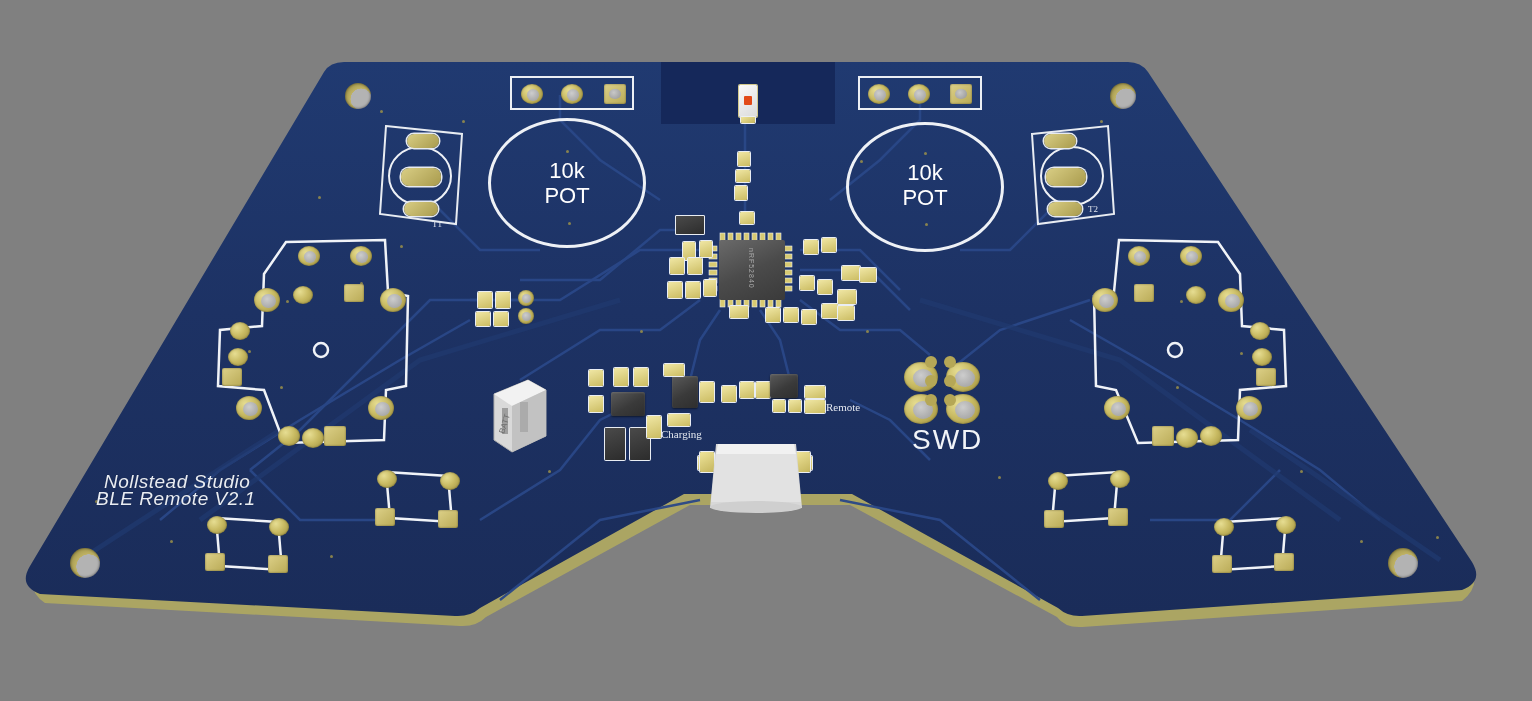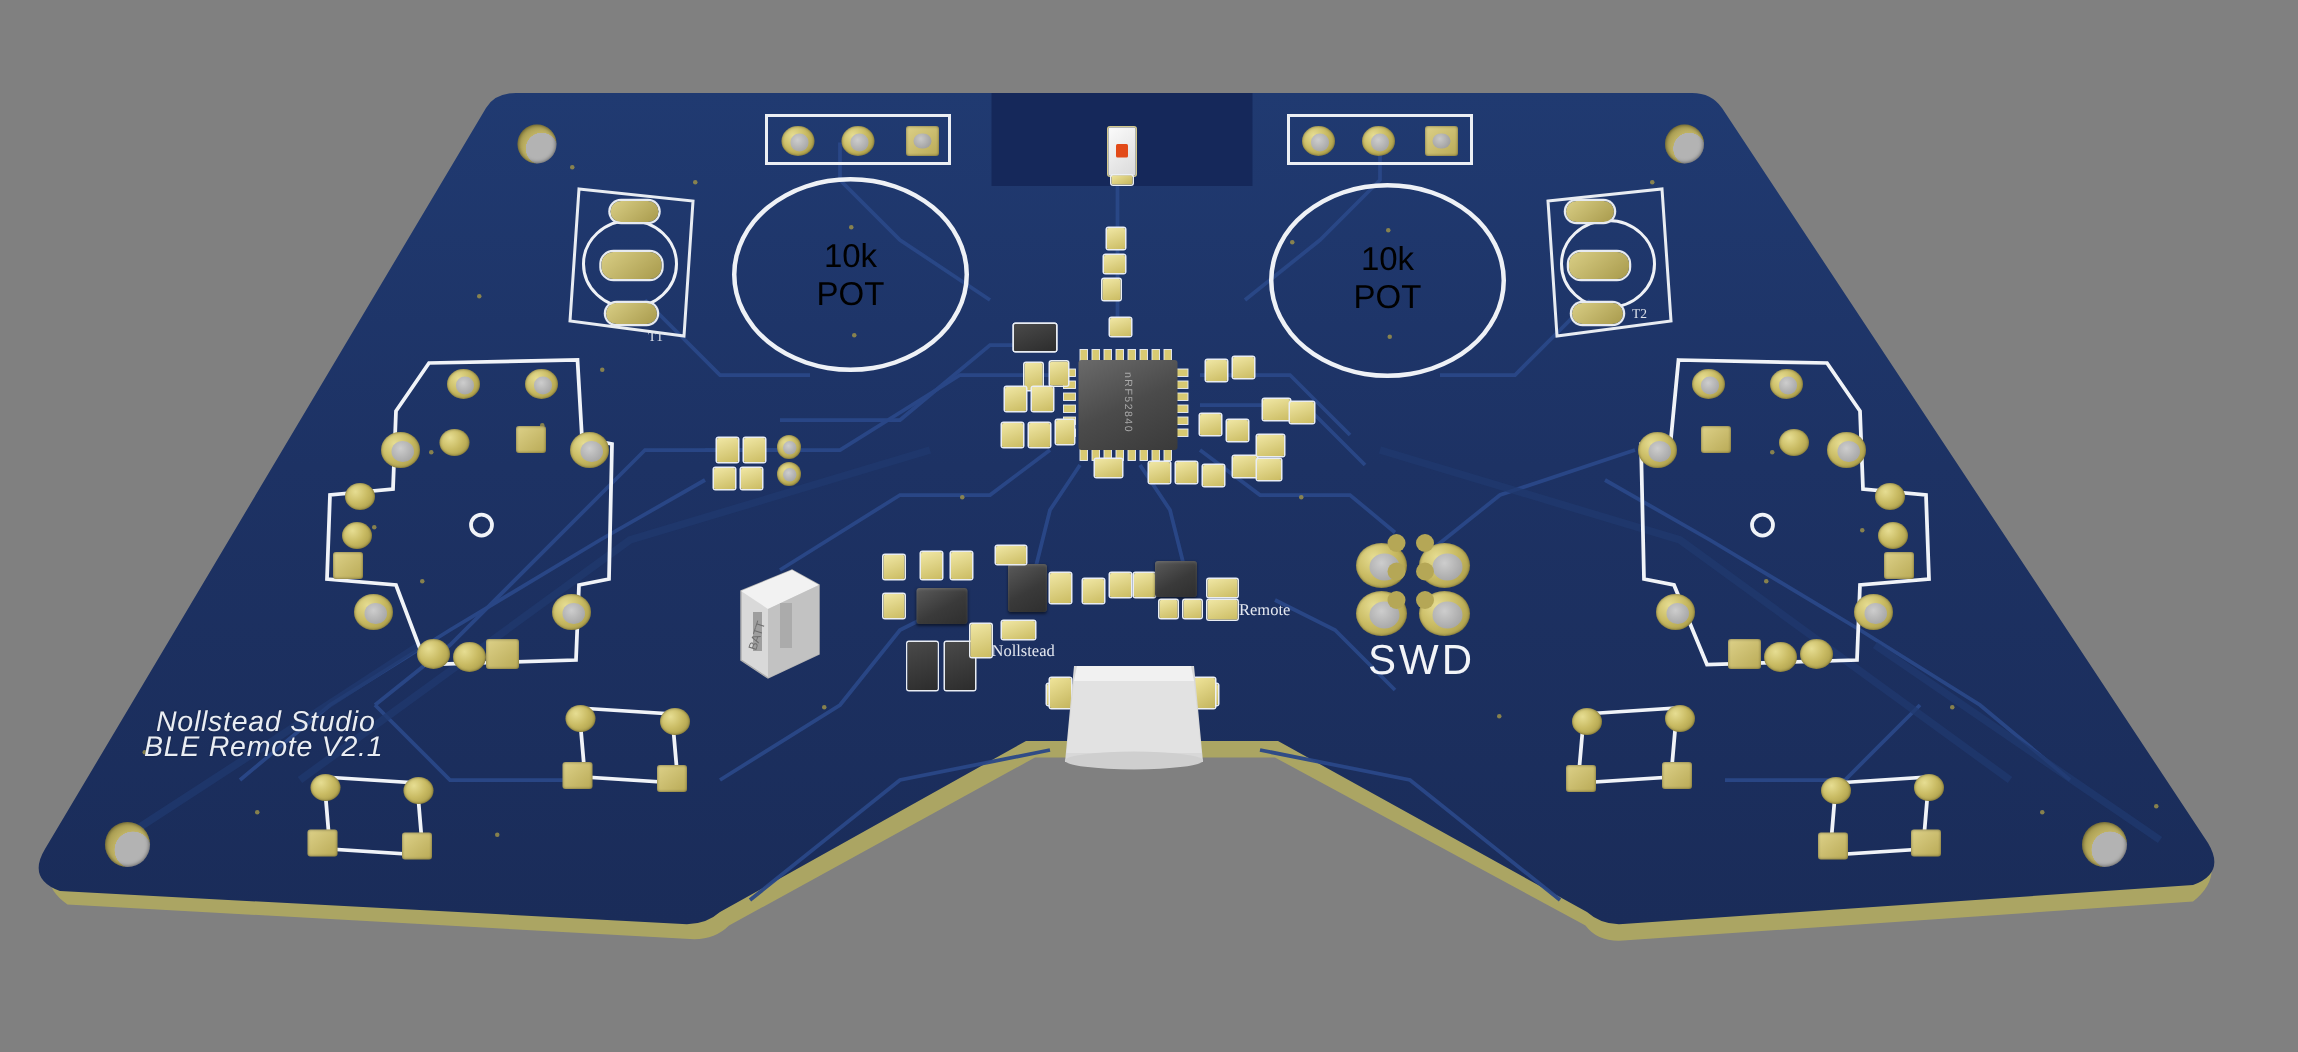--- a/index.html
+++ b/index.html
@@ -10,21 +10,21 @@
   }
   
   .ov{position:absolute;}
   .silk{
     color:#e9edf4;font-family:"Liberation Sans",sans-serif;
     font-style:italic;white-space:pre;letter-spacing:.5px;
     text-shadow:0 0 1px rgba(0,0,0,.45);
   }
   .circle-outline{position:absolute;border:3px solid #eef1f6;border-radius:50%;box-sizing:border-box;}
   .pot-label{
-    position:absolute;color:#000000;font-size:22px;line-height:25px;text-align:center;
+    position:absolute;color:#ffffff;font-size:22px;line-height:25px;text-align:center;
     font-family:"Liberation Sans",sans-serif;white-space:pre;
   }
   .swd-label{position:absolute;color:#f2f4f8;font-size:28px;letter-spacing:2px;font-family:"Liberation Sans",sans-serif;}
   .tiny-label{position:absolute;color:#dfe4ec;font-size:9px;font-family:"Liberation Serif",serif;}
   .mid-label{position:absolute;color:#e4e8f0;font-size:11px;font-family:"Liberation Serif",serif;}
 
   
   .pad-round{position:absolute;border-radius:50%;
     background:radial-gradient(circle at 35% 32%,#e6dd92 0%,#c9bb63 45%,#9d8f3d 100%);
     box-shadow:inset 0 0 2px rgba(0,0,0,.5);}
@@ -361,21 +361,21 @@
   <div class="chipcap ov" style="left:740px;top:382px;width:14px;height:16px;"></div>
   <div class="chipcap ov" style="left:756px;top:382px;width:14px;height:16px;"></div>
   <div class="ic ov" style="left:770px;top:374px;width:28px;height:24px;"></div>
   <div class="chipcap ov" style="left:773px;top:400px;width:12px;height:12px;"></div>
   <div class="chipcap ov" style="left:789px;top:400px;width:12px;height:12px;"></div>
   <div class="chipcap ov" style="left:805px;top:386px;width:20px;height:12px;"></div>
   <div class="chipcap ov" style="left:805px;top:400px;width:20px;height:13px;"></div>
   <div class="chipcap ov" style="left:698px;top:456px;width:16px;height:14px;"></div>
   <div class="chipcap ov" style="left:796px;top:456px;width:16px;height:14px;"></div>
 
-  <div class="mid-label" style="left:661px;top:428px;">Nollstead</div>
+  <div class="mid-label" style="left:661px;top:428px;">Charging</div>
   <div class="mid-label" style="left:826px;top:401px;">Remote</div>
 
   <svg class="ov" style="left:490px;top:378px;" width="60" height="78" viewBox="0 0 60 78">
     <polygon points="4,16 38,2 56,12 56,58 22,74 4,62" fill="#d9d9d9" stroke="#b0b0b0" stroke-width="1"></polygon>
     <polygon points="4,16 38,2 56,12 22,28" fill="#f2f2f2"></polygon>
     <polygon points="22,28 56,12 56,58 22,74" fill="#c2c2c2"></polygon>
     <rect x="12" y="30" width="6" height="26" fill="#9e9e9e"></rect>
     <rect x="30" y="24" width="8" height="30" fill="#ababab"></rect>
     <text x="14" y="56" fill="#6d6d6d" font-size="8" font-family="Liberation Sans, sans-serif" transform="rotate(-72 14 56)">BATT</text>
   </svg>

